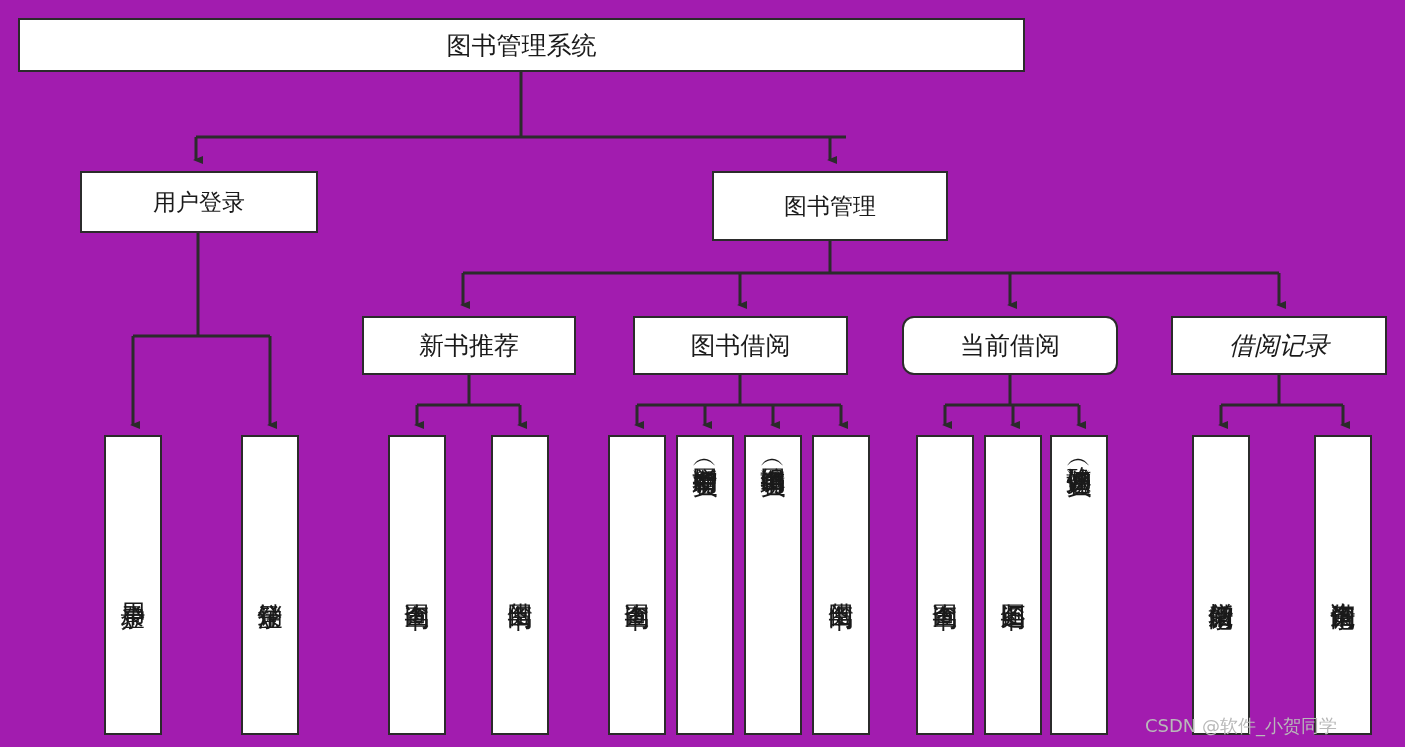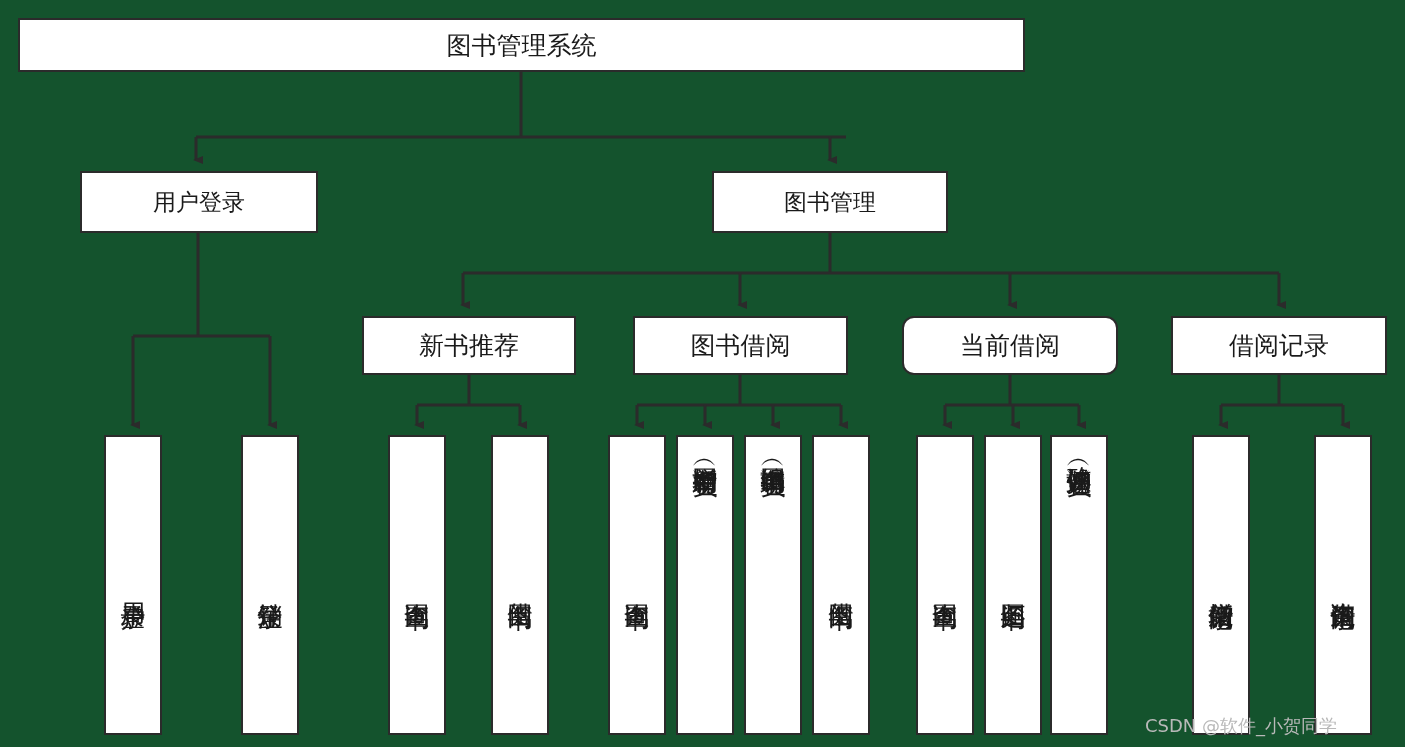--- a/index.html
+++ b/index.html
@@ -7,21 +7,21 @@
     padding: 0;
     background: #ffffff;
   }
   body {
     font-family: "DejaVu Sans", "Liberation Sans", sans-serif;
   }
   #canvas {
     position: relative;
     width: 1405px;
     height: 747px;
-    background: #14532d;
+    background: #a21caf;
     overflow: hidden;
   }
   #edges {
     position: absolute;
     left: 0;
     top: 0;
     width: 1405px;
     height: 747px;
     pointer-events: none;
   }
@@ -127,34 +127,34 @@
     </g>
   </svg>
 
   <div class="node root" style="left:18px; top:18px; width:1007px; height:54px;">
     <span>图书管理系统</span>
   </div>
 
   <div class="node lvl1" style="left:80px; top:171px; width:238px; height:62px;">
     <span>用户登录</span>
   </div>
-  <div class="node lvl1" style="left:712px; top:171px; width:236px; height:62px;">
+  <div class="node lvl1" style="left:712px; top:171px; width:236px; height:70px;">
     <span>图书管理</span>
   </div>
 
   <div class="node lvl2" style="left:362px; top:316px; width:214px; height:59px;">
     <span>新书推荐</span>
   </div>
   <div class="node lvl2" style="left:633px; top:316px; width:215px; height:59px;">
     <span>图书借阅</span>
   </div>
   <div class="node lvl2" style="left:902px; top:316px; width:216px; height:59px;border-radius:12px;">
     <span>当前借阅</span>
   </div>
-  <div class="node lvl2" style="left:1171px; top:316px; width:216px; height:59px;">
+  <div class="node lvl2" style="left:1171px; top:316px; width:216px; height:59px;font-style:italic;">
     <span>借阅记录</span>
   </div>
 
   <div class="node leaf center-v" style="left:104px; top:435px; width:58px; height:300px;">
     <span class="vtext">用户登录</span>
   </div>
   <div class="node leaf center-v" style="left:241px; top:435px; width:58px; height:300px;">
     <span class="vtext">注销登录</span>
   </div>
 

